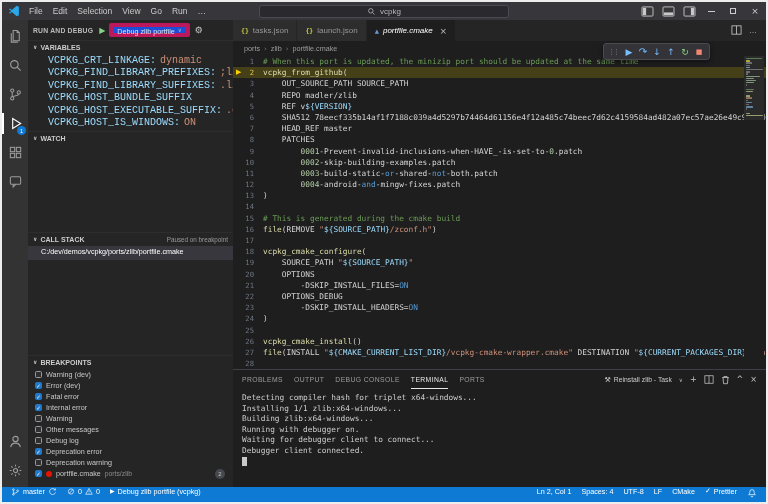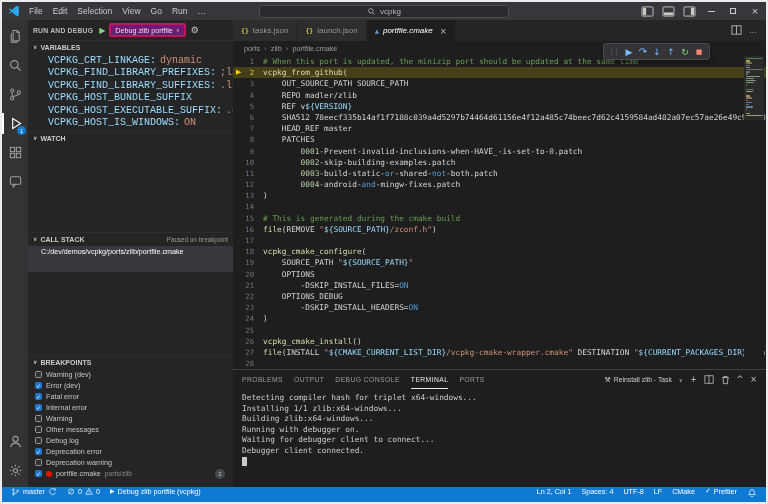--- a/index.html
+++ b/index.html
@@ -23,33 +23,33 @@
 .ab-item{width:26px;height:29px;display:flex;align-items:center;justify-content:center;color:#9d9d9d;position:relative}
 .ab-item.active{color:#fff}
 .ab-item.active::before{content:"";position:absolute;left:0;top:4px;bottom:4px;width:2px;background:#fff}
 .ab-badge{position:absolute;right:2px;bottom:3px;min-width:9px;height:9px;border-radius:5px;background:#0e7ad3;color:#fff;font-size:5.5px;display:flex;align-items:center;justify-content:center;padding:0 1px}
 .ab-bottom{margin-top:auto;margin-bottom:2px;display:flex;flex-direction:column;align-items:center}
 
 .sidebar{width:205px;background:#252526;display:flex;flex-direction:column;flex:0 0 auto;overflow:hidden;color:#ccc}
 .sb-header{height:20px;display:flex;align-items:center;padding:0 5px;gap:4px;flex:0 0 auto}
 .sb-title{font-size:6.8px;font-weight:bold;color:#bbbbbb;letter-spacing:.2px;white-space:nowrap}
 .play-btn{color:#89d185;font-size:8px;font-family:"DejaVu Sans",sans-serif;margin-left:2px}
-.config-select{display:flex;align-items:center;gap:3px;background:#701a75;border:2px solid #be185d;border-radius:2px;height:14px;padding:0 4px;font-size:7.2px;color:#e4e4e4;max-width:102px}
+.config-select{display:flex;align-items:flex-start;gap:3px;background:#1d4ed8;border:4px solid #be185d;border-radius:2px;height:14px;padding:0 4px;font-size:7.2px;color:#e4e4e4;max-width:102px}
 .config-select .lbl{white-space:nowrap;overflow:hidden;text-overflow:ellipsis}
 .chev{font-family:"DejaVu Sans",sans-serif;font-size:5.5px;color:#bbb}
 .gear{font-family:"DejaVu Sans",sans-serif;font-size:9px;color:#c5c5c5;margin-left:1px}
 .section-h{height:13px;display:flex;align-items:center;gap:3px;padding:0 5px;font-size:7px;font-weight:bold;color:#cccccc;flex:0 0 auto;border-top:1px solid rgba(255,255,255,.04)}
 .paused{margin-left:auto;font-weight:normal;font-size:6.3px;color:#9a9a9a}
 .var-list{height:78px;overflow:hidden;flex:0 0 auto;padding-top:1px}
 .var-row{height:12.5px;display:flex;align-items:center;padding-left:20px;font-family:Liberation Mono, monospace;font-size:10px;white-space:nowrap;overflow:hidden}
 .var-name{color:#9cdcfe}
 .var-value{color:#ce9178;margin-left:4px}
 .watch-body{height:88px;flex:0 0 auto}
 .cs-list{height:110px;flex:0 0 auto;padding-top:1px}
-.cs-row{height:26px;line-height:11px;padding-left:13px;font-size:7.2px;color:#c0c0c0;white-space:nowrap;overflow:hidden}
+.cs-row{height:14px;line-height:11px;padding-left:13px;font-size:7.2px;color:#c0c0c0;white-space:nowrap;overflow:hidden}
 .cs-row.sel{background:#37373d;color:#fff}
 .bp-list{flex:1;overflow:hidden;padding-top:1px}
 .bp-row{height:11px;display:flex;align-items:center;gap:4px;padding:0 8px 0 7px;font-size:7.2px;color:#c8c8c8;white-space:nowrap}
 .bp-check{width:7px;height:7px;border:1px solid #9a9a9a;border-radius:1.5px;flex:0 0 auto;display:flex;align-items:center;justify-content:center;font-size:5.5px;color:#fff;background:#2f2f33;font-family:"DejaVu Sans",sans-serif}
 .bp-check.on{background:#2079ca;border-color:#2079ca}
 .bp-dot{width:6px;height:6px;border-radius:50%;background:#e51400;flex:0 0 auto}
 .bp-detail{color:#8c8c8c;font-size:6.8px}
 .bp-badge{margin-left:auto;min-width:10px;height:10px;border-radius:5px;background:#45494e;color:#c5c5c5;font-size:6px;display:flex;align-items:center;justify-content:center;padding:0 2px}
 
 .editor-area{flex:1;display:flex;flex-direction:column;min-width:0;position:relative;background:#1e1e1e}

